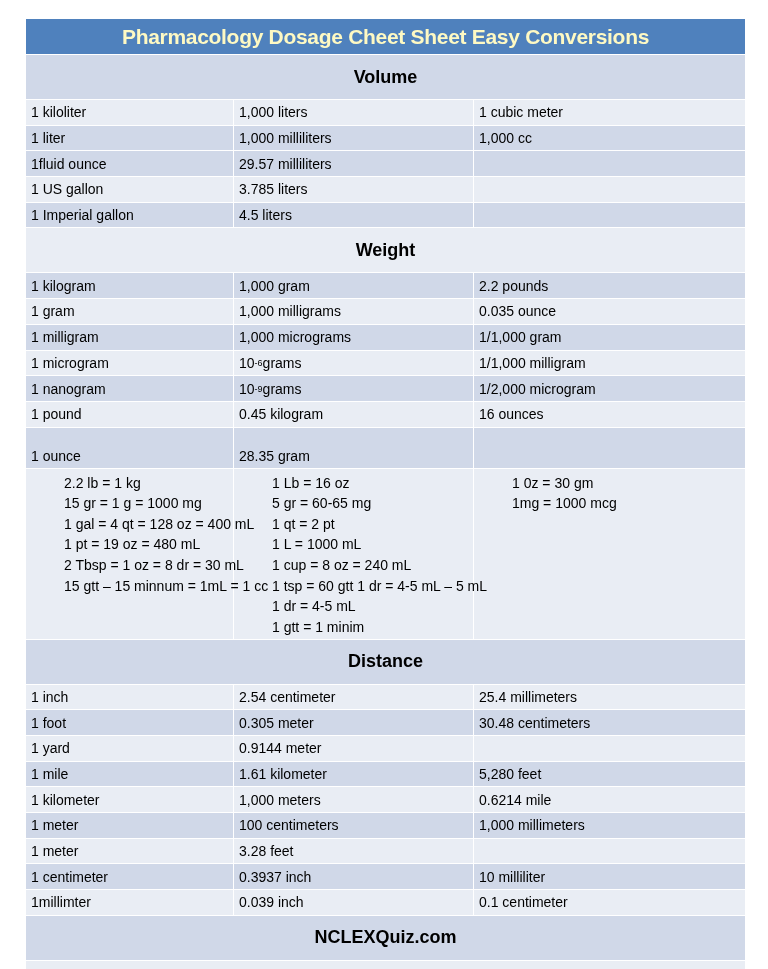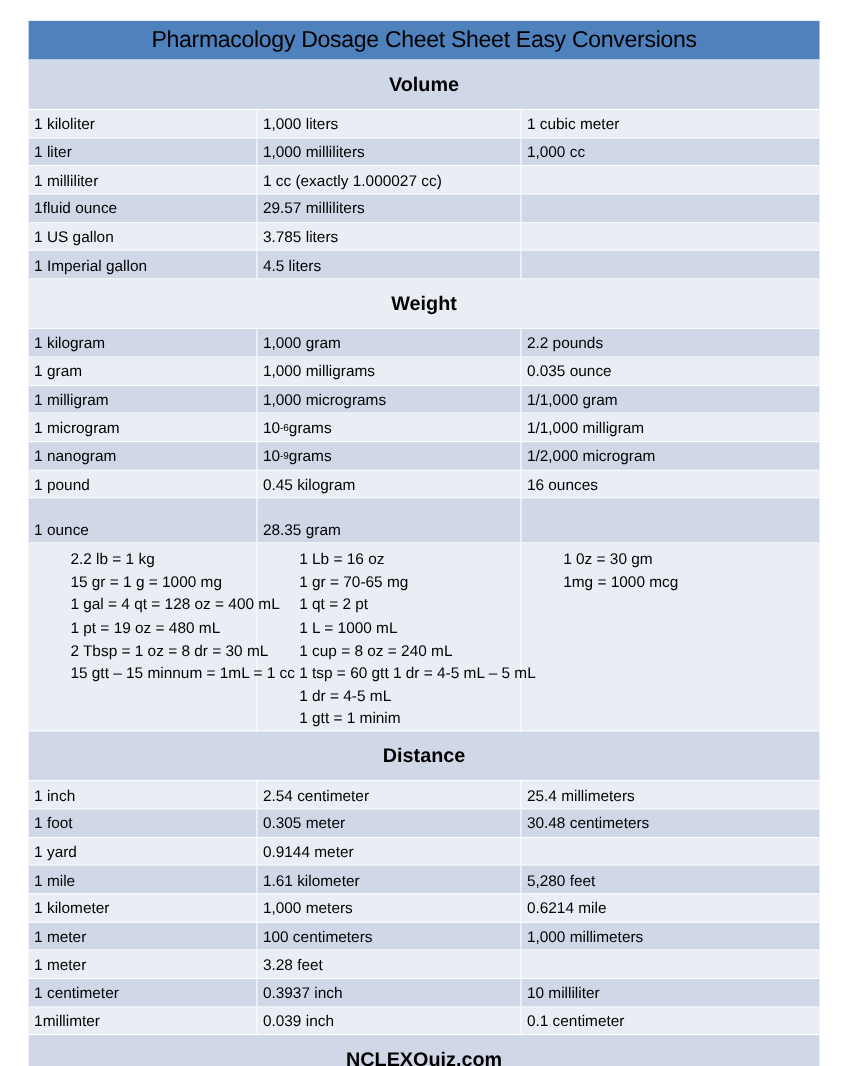--- a/index.html
+++ b/index.html
@@ -2,21 +2,21 @@
 <html><head>
 <meta charset="utf-8">
 <style>
   html, body { margin:0; padding:0; background:#ffffff; }
   body { width:768px; height:969px; position:relative; overflow:hidden;
          font-family:"Liberation Sans", sans-serif; color:#000; }
   .sheet { position:absolute; left:26px; top:19px; width:719px; }
   .row { display:flex; width:719px; box-sizing:border-box; border-bottom:1px solid #ffffff; }
   .dark { background:#d0d8e8; }
   .light { background:#e9edf4; }
-  .title { height:35px; background:#4f81bd; color:#000000; font-weight:normal;
+  .title { height:35px; background:#4f81bd; color:#fef9c3; font-weight:bold;
            font-size:21px; display:flex; align-items:center; justify-content:center;
            border-bottom:1px solid #fff; letter-spacing:-0.3px; }
   .section { height:45px; display:flex; align-items:center; justify-content:center;
              font-weight:bold; font-size:18px; }
   .cell { box-sizing:border-box; padding:0 0 0 5px; font-size:14px; display:flex;
           align-items:center; border-right:1px solid #fff; white-space:nowrap; }
   .c1 { width:208px; } .c2 { width:240px; } .c3 { width:241px; border-right:none; }
   .r { height:25.7px; }
   .tall { height:41px; }
   .tall .cell { align-items:flex-start; padding-top:20px; }
@@ -37,25 +37,20 @@
   <div id="volume-rows">
       <div class="row light r">
         <div class="cell c1">1 kiloliter</div>
         <div class="cell c2">1,000 liters</div>
         <div class="cell c3">1 cubic meter</div>
       </div>
       <div class="row dark r">
         <div class="cell c1">1 liter</div>
         <div class="cell c2">1,000 milliliters</div>
         <div class="cell c3">1,000 cc</div>
-      </div>
-      <div class="row light r">
-        <div class="cell c1">1 milliliter</div>
-        <div class="cell c2">1 cc (exactly 1.000027 cc)</div>
-        <div class="cell c3"></div>
       </div>
       <div class="row dark r">
         <div class="cell c1">1fluid ounce</div>
         <div class="cell c2">29.57 milliliters</div>
         <div class="cell c3"></div>
       </div>
       <div class="row light r">
         <div class="cell c1">1 US gallon</div>
         <div class="cell c2">3.785 liters</div>
         <div class="cell c3"></div>
@@ -110,21 +105,21 @@
     <div class="cell c1" id="eq-col1">
         <div class="line">2.2 lb = 1 kg</div>
         <div class="line">15 gr = 1 g = 1000 mg</div>
         <div class="line">1 gal = 4 qt = 128 oz = 400 mL</div>
         <div class="line">1 pt = 19 oz = 480 mL</div>
         <div class="line">2 Tbsp = 1 oz = 8 dr = 30 mL</div>
         <div class="line">15 gtt – 15 minnum = 1mL = 1 cc</div>
       </div>
     <div class="cell c2" id="eq-col2">
         <div class="line">1 Lb = 16 oz</div>
-        <div class="line">1 gr = 70-65 mg</div>
+        <div class="line">5 gr = 60-65 mg</div>
         <div class="line">1 qt = 2 pt</div>
         <div class="line">1 L = 1000 mL</div>
         <div class="line">1 cup = 8 oz = 240 mL</div>
         <div class="line">1 tsp = 60 gtt 1 dr = 4-5 mL – 5 mL</div>
         <div class="line">1 dr = 4-5 mL</div>
         <div class="line">1 gtt = 1 minim</div>
       </div>
     <div class="cell c3" id="eq-col3">
         <div class="line">1 0z = 30 gm</div>
         <div class="line">1mg = 1000 mcg</div>

